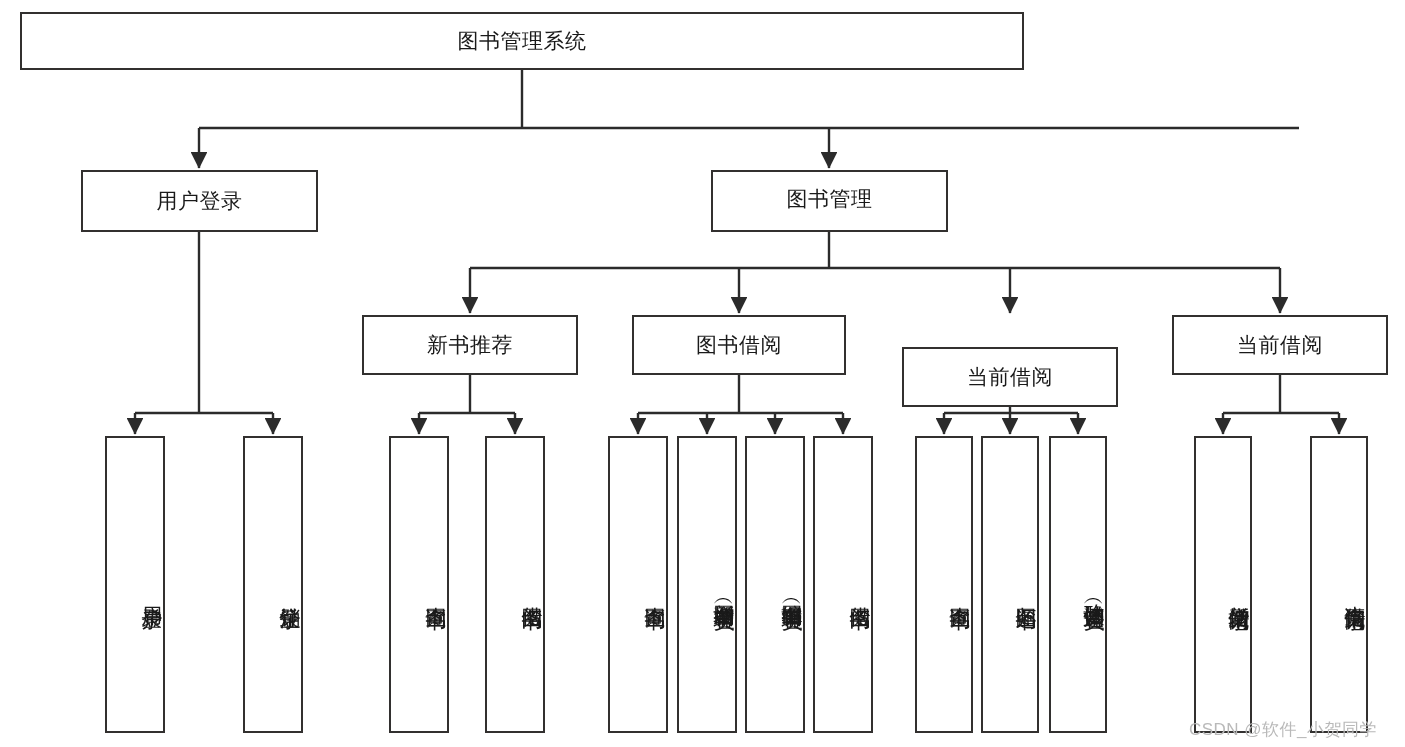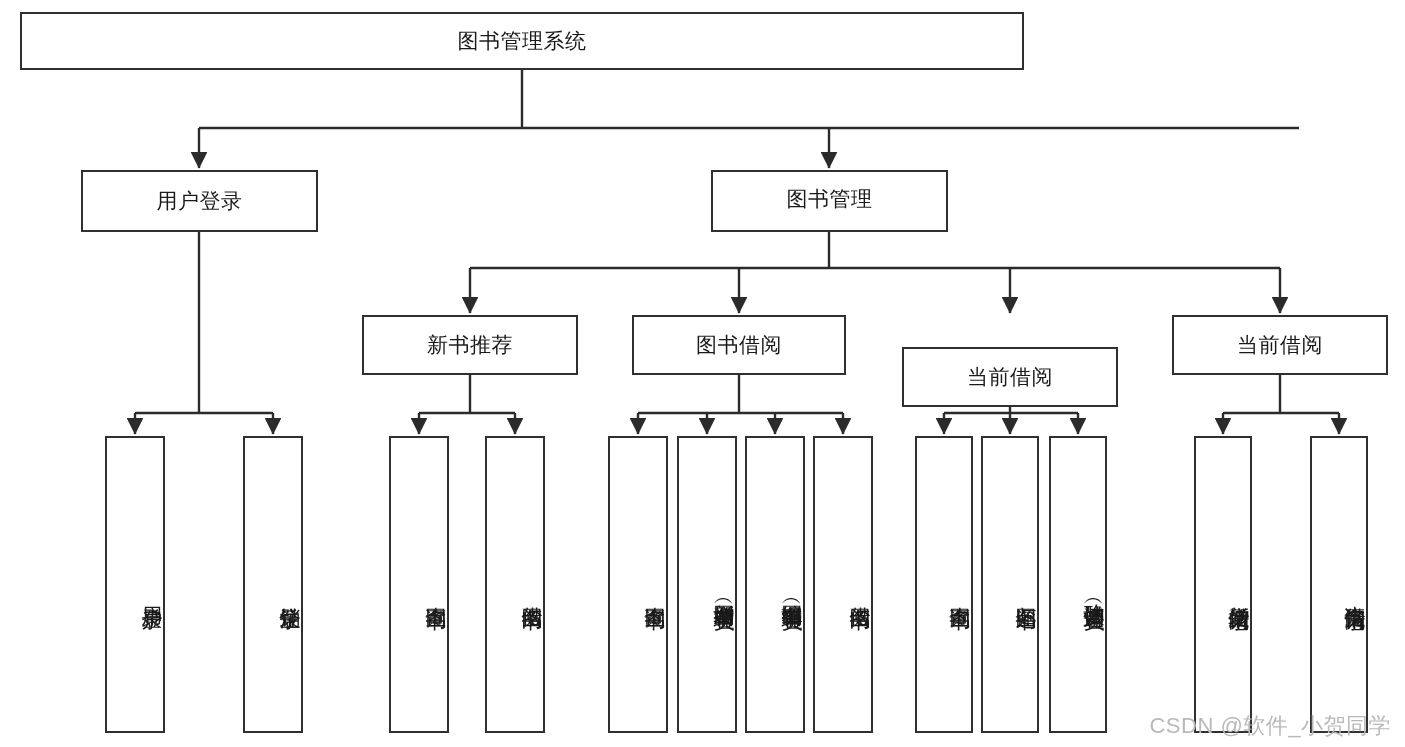--- a/index.html
+++ b/index.html
@@ -50,23 +50,23 @@
     padding-top: 14px;
   }
   .node.v .vtext {
     writing-mode: vertical-rl;
     text-orientation: upright;
     line-height: 1.04;
     white-space: nowrap;
   }
   #watermark {
     position: absolute;
-    right: 14px;
+    right: 28px;
     bottom: 6px;
-    font-size: 22px;
+    font-size: 17px;
     color: #b9b9b9;
     letter-spacing: 0.5px;
     white-space: nowrap;
   }
 </style>
 </head>
 <body>
 
 <div id="canvas">
 

